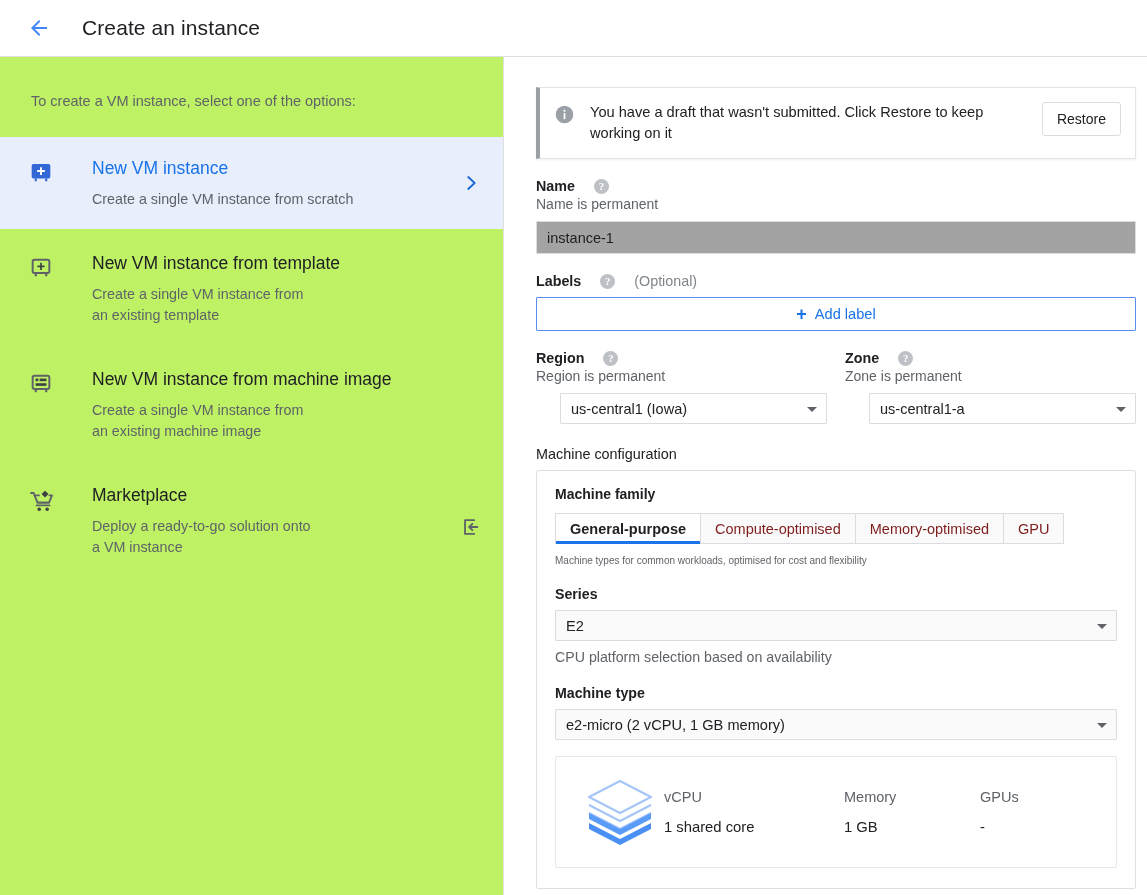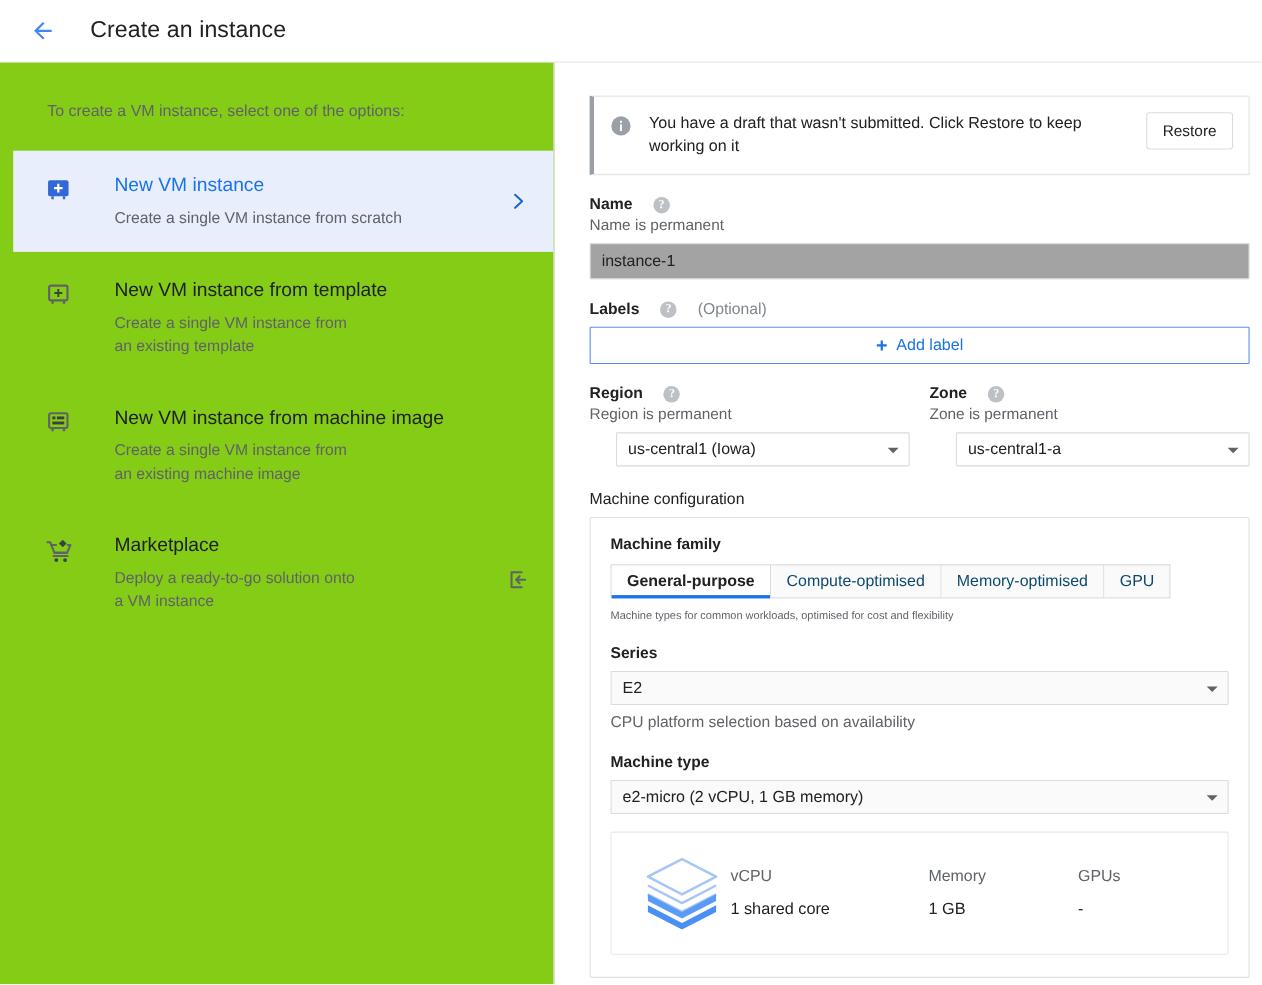--- a/index.html
+++ b/index.html
@@ -24,24 +24,23 @@
     cursor: pointer; border-radius: 50%;
   }
   .page-title {
     font-size: 21px; color: #202124; margin-left: 26px; letter-spacing: .1px;
   }
 
   
   .body { display: flex; height: 838px; }
 
   .sidebar {
-    width: 504px; background: #84cc16;
+    width: 504px; background: #bef264;
     border-right: 1px solid #e0e0e0;
     position: relative;
-    padding-left: 12px;
   }
   .sidebar-hint {
     font-size: 14.5px; color: #5f6368;
     padding: 36px 0 0 31px;
   }
 
   .option {
     display: flex; position: relative;
     padding: 19px 18px 19px 28px;
     cursor: pointer;
@@ -145,21 +144,21 @@
   .mc-title { font-size: 14.4px; color: #202124; margin-top: 22px; }
   .mc-card {
     margin-top: 8px; border: 1px solid #e0e0e0; background: #fff;
     padding: 15px 18px 20px 18px; border-radius: 2px;
   }
   .mc-sub { font-size: 14px; font-weight: bold; color: #202124; }
 
   .tabs { display: flex; margin-top: 11px; }
   .tab {
     border: 1px solid #dadce0; border-left: none;
-    background: #fafafa; color: #0c4a6e;
+    background: #fafafa; color: #7f1d1d;
     font-size: 14.5px; padding: 7px 14px 6px 14px;
     cursor: pointer; position: relative; white-space: nowrap;
   }
   .tab:first-child { border-left: 1px solid #dadce0; }
   .tab.active { background: #fff; color: #202124; font-weight: bold; }
   .tab.active::after {
     content: ""; position: absolute; left: 0; right: 0; bottom: -1px;
     height: 3px; background: #1a73e8;
   }
   .tab-hint { font-size: 10px; color: #5f6368; margin-top: 11px; }

